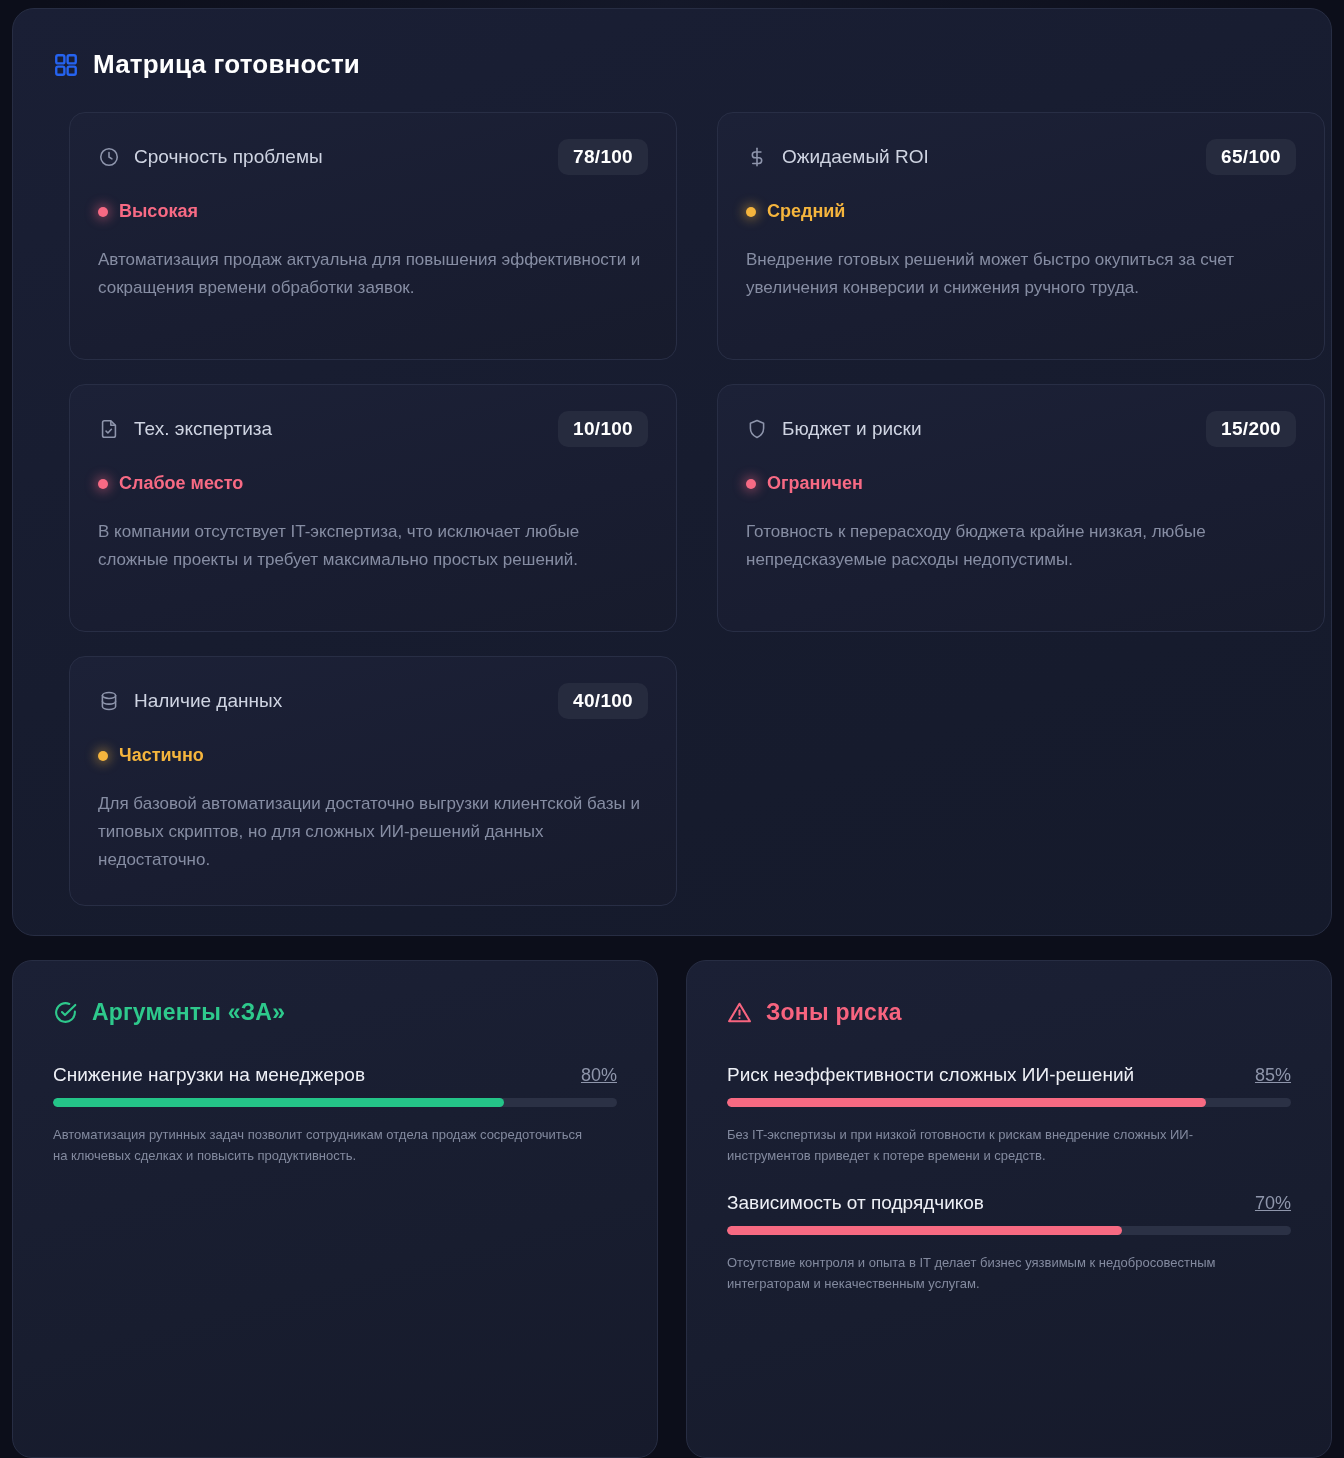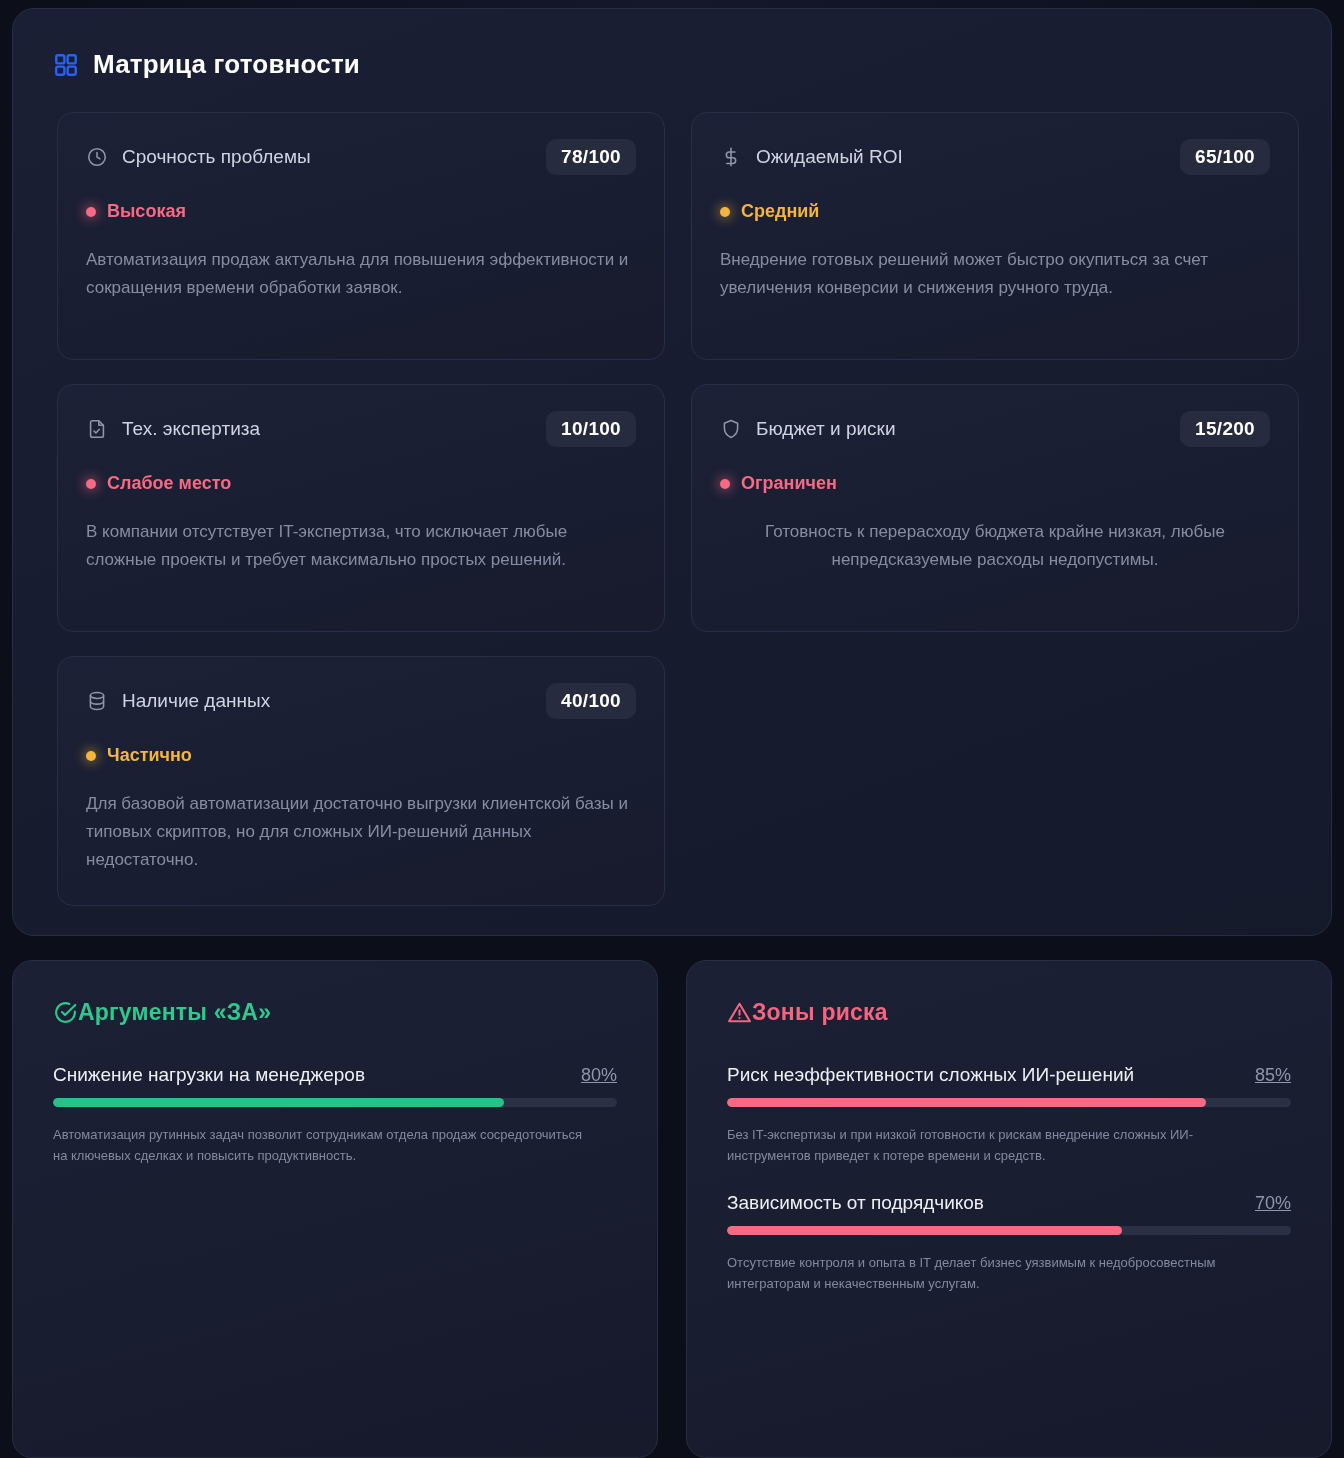--- a/index.html
+++ b/index.html
@@ -47,34 +47,34 @@
     font-size: 26px;
     font-weight: bold;
     color: #ffffff;
     letter-spacing: 0.2px;
   }
 
   
   .matrix-grid {
     display: grid;
     grid-template-columns: 608px 608px;
-    gap: 24px 26px;
-    padding: 32px 0 0 44px;
+    gap: 24px 40px;
+    padding: 32px 0 0 56px;
   }
 
   .m-card {
     background: linear-gradient(165deg, #1c2137 0%, #191d31 60%, #171b2c 100%);
     border: 1px solid #282e45;
     border-radius: 16px;
     padding: 26px 28px 30px 28px;
     min-height: 0;
   }
 
   .m-card.tall { min-height: 248px; }
-  .m-card.short { min-height: 240px; text-align: center; }
+  .m-card.short { min-height: 240px; }
 
   .m-card-head {
     display: flex;
     align-items: center;
     gap: 0;
     justify-content: space-between;
   }
 
   .m-card-head-left {
     display: flex;
@@ -147,20 +147,21 @@
     border: 1px solid #272d43;
     border-radius: 20px;
     padding: 38px 40px 0 40px;
     height: 498px;
     overflow: hidden;
   }
 
   .b-head {
     display: flex;
     align-items: center;
+    gap: 14px;
     margin-bottom: 38px;
   }
 
   .b-head-icon { width: 25px; height: 25px; display: block; flex: none; }
 
   .b-title {
     font-size: 23px;
     font-weight: bold;
     letter-spacing: 0.2px;
   }

